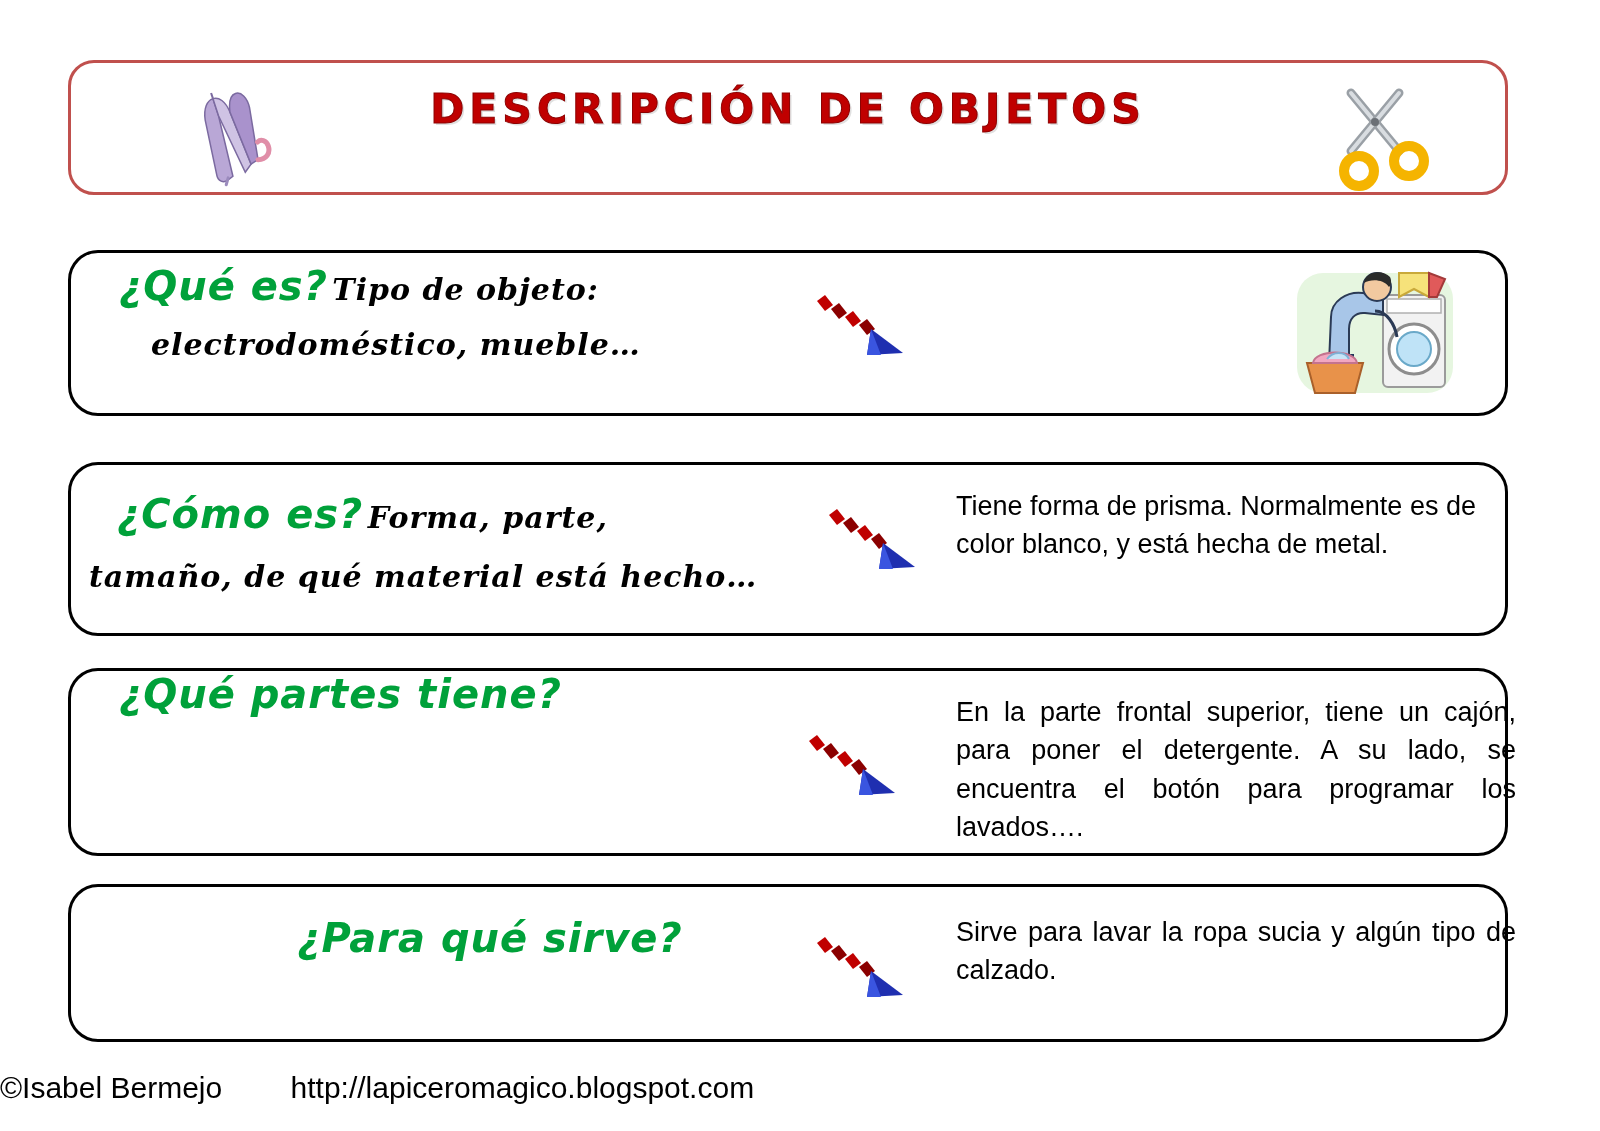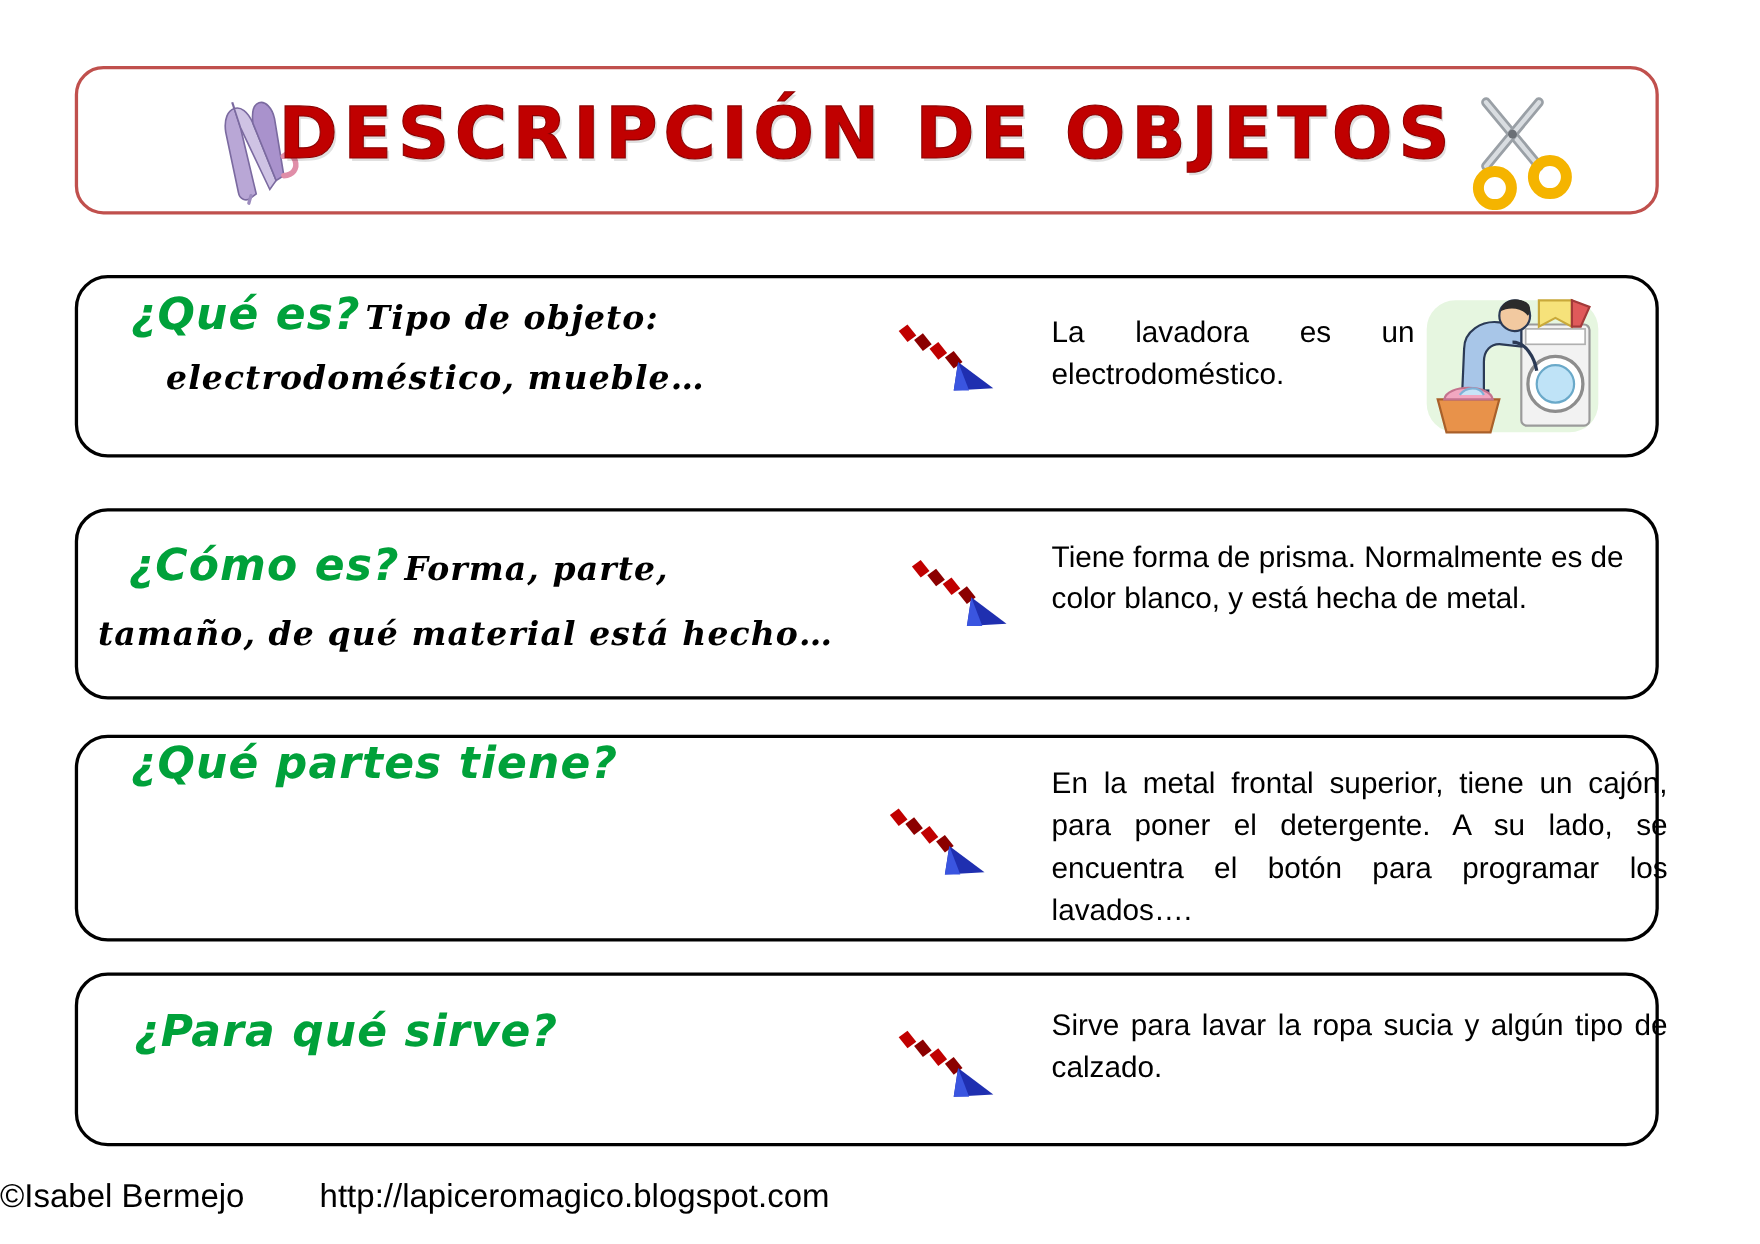--- a/index.html
+++ b/index.html
@@ -35,21 +35,21 @@
     background: #ffffff;
   }
   .title-text {
     position: absolute;
     left: 0;
     right: 0;
     top: 22px;
     text-align: center;
     font-family: "DejaVu Sans", sans-serif;
     font-weight: bold;
-    font-size: 65px;
+    font-size: 41px;
     letter-spacing: 5px;
     color: #c00000;
     -webkit-text-stroke: 1px #8b0000;
     text-shadow: 2px 2px 0 rgba(0,0,0,0.12);
   }
 
   
   .umbrella {
     position: absolute;
     left: 105px;
@@ -110,21 +110,21 @@
   #row-0 .q-line2 { margin-top: 18px; margin-left: 52px; }
 
   #row-1 .q-block { padding-top: 26px; }
   #row-1 .q-line1 { margin-left: 18px; }
   #row-1 .q-line2 { margin-top: 22px; margin-left: -10px; }
 
   #row-2 .q-block { }
   #row-2 .q-line1 { margin-left: 20px; }
 
   #row-3 .q-block { padding-top: 28px; }
-  #row-3 .q-line1 { margin-left: 23px; }
+  #row-3 .q-line1 { margin-left: 12px; text-align: center; }
 
   .arrow {
     position: absolute;
     width: 100px;
     height: 70px;
   }
   #row-0 .arrow { left: 740px; top: 40px; }
   #row-1 .arrow { left: 752px; top: 42px; }
   #row-2 .arrow { left: 732px; top: 62px; }
   #row-3 .arrow { left: 740px; top: 48px; }
@@ -210,21 +210,20 @@
       <g>
         <path d="M6 8 L14 2 L22 12 L14 18 Z" fill="#c00000"></path>
         <path d="M20 16 L28 10 L36 20 L28 26 Z" fill="#8b0000"></path>
         <path d="M34 24 L42 18 L50 28 L42 34 Z" fill="#c00000"></path>
         <path d="M48 32 L56 26 L64 36 L56 42 Z" fill="#8b0000"></path>
         <path d="M60 36 L92 60 L56 62 Z" fill="#1f2fb0"></path>
         <path d="M60 36 L70 62 L56 62 Z" fill="#3a55e0"></path>
       </g>
     </svg>
 
-    <div class="answer">La lavadora es un electrodoméstico.</div>
 
     <svg class="washer-img" viewBox="0 0 190 140">
       <rect x="18" y="6" width="156" height="120" rx="26" fill="#e6f6e0"></rect>
 
       <rect x="104" y="28" width="62" height="92" rx="5" fill="#f2f2f2" stroke="#9b9b9b" stroke-width="2"></rect>
       <rect x="108" y="32" width="54" height="14" fill="#ffffff" stroke="#b0b0b0" stroke-width="1.5"></rect>
       <circle cx="135" cy="82" r="25" fill="#ffffff" stroke="#8d8d8d" stroke-width="3"></circle>
       <circle cx="135" cy="82" r="17" fill="#bfe3f7" stroke="#6aa9c9" stroke-width="2"></circle>
 
       <path d="M52 50 C52 34 68 24 84 26 L104 30 L104 48 L86 46 C76 45 70 52 70 62 L70 96 L50 96 Z" fill="#a8c6e8" stroke="#2b3a55" stroke-width="2"></path>
@@ -278,21 +277,21 @@
       <g>
         <path d="M6 8 L14 2 L22 12 L14 18 Z" fill="#c00000"></path>
         <path d="M20 16 L28 10 L36 20 L28 26 Z" fill="#8b0000"></path>
         <path d="M34 24 L42 18 L50 28 L42 34 Z" fill="#c00000"></path>
         <path d="M48 32 L56 26 L64 36 L56 42 Z" fill="#8b0000"></path>
         <path d="M60 36 L92 60 L56 62 Z" fill="#1f2fb0"></path>
         <path d="M60 36 L70 62 L56 62 Z" fill="#3a55e0"></path>
       </g>
     </svg>
 
-    <div class="answer">En la metal frontal superior, tiene un cajón, para poner el detergente. A su lado, se encuentra el botón para programar los lavados….</div>
+    <div class="answer">En la parte frontal superior, tiene un cajón, para poner el detergente. A su lado, se encuentra el botón para programar los lavados….</div>
   </div>
 
   <div class="row" id="row-3">
     <div class="q-block">
       <div class="q-line1">
         <span class="q-label">¿Para qué sirve?</span>
       </div>
     </div>
 
     <svg class="arrow" viewBox="0 0 100 70">

